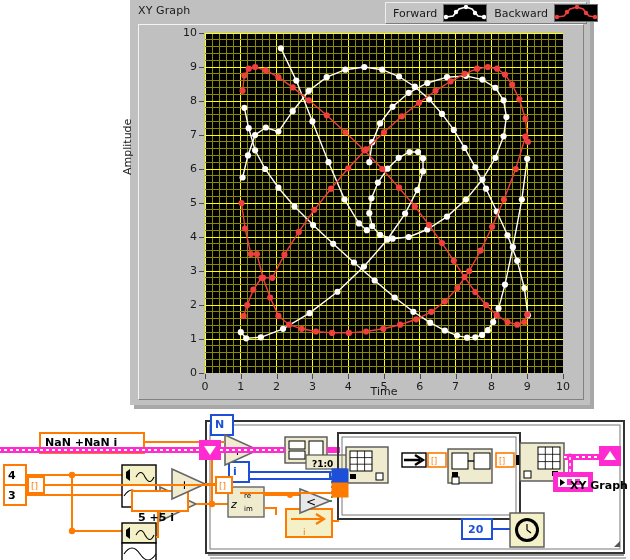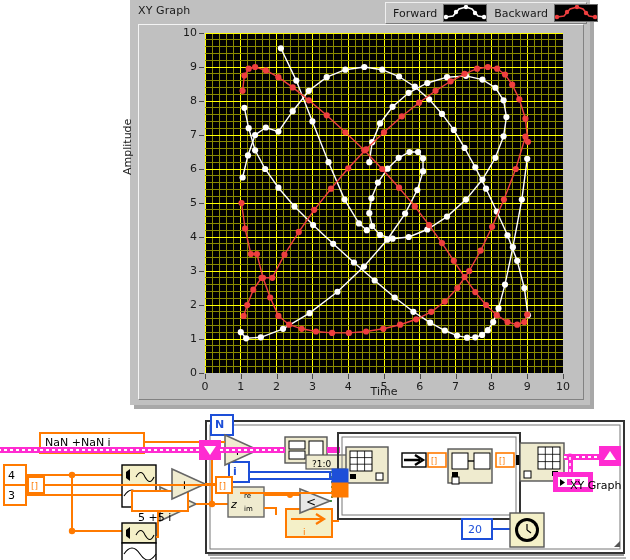--- a/index.html
+++ b/index.html
@@ -79,20 +79,21 @@
 
   
   #block-diagram{
     position:absolute;left:0;top:409px;width:630px;height:151px;
     background:#ffffff;
   }
   #bd-svg{position:absolute;left:0;top:0;}
   .bd-label{
     position:absolute;font-size:11px;color:#000;
     font-family:"DejaVu Sans","Liberation Sans",sans-serif;
+    font-weight:bold;
   }
 </style>
 </head>
 <body>
 
 <div id="fp-shadow"></div>
 <div id="fp-shadow2"></div>
 
 <div id="front-panel">
 

